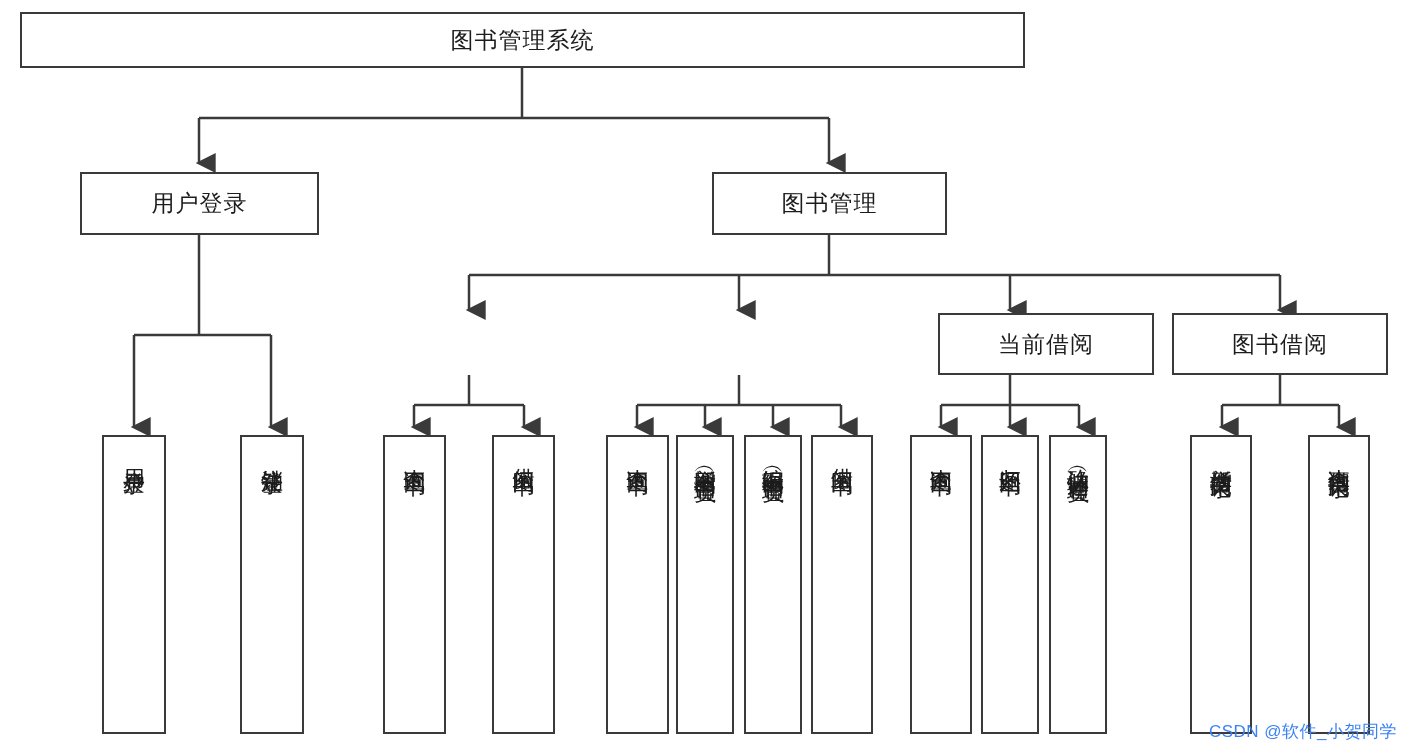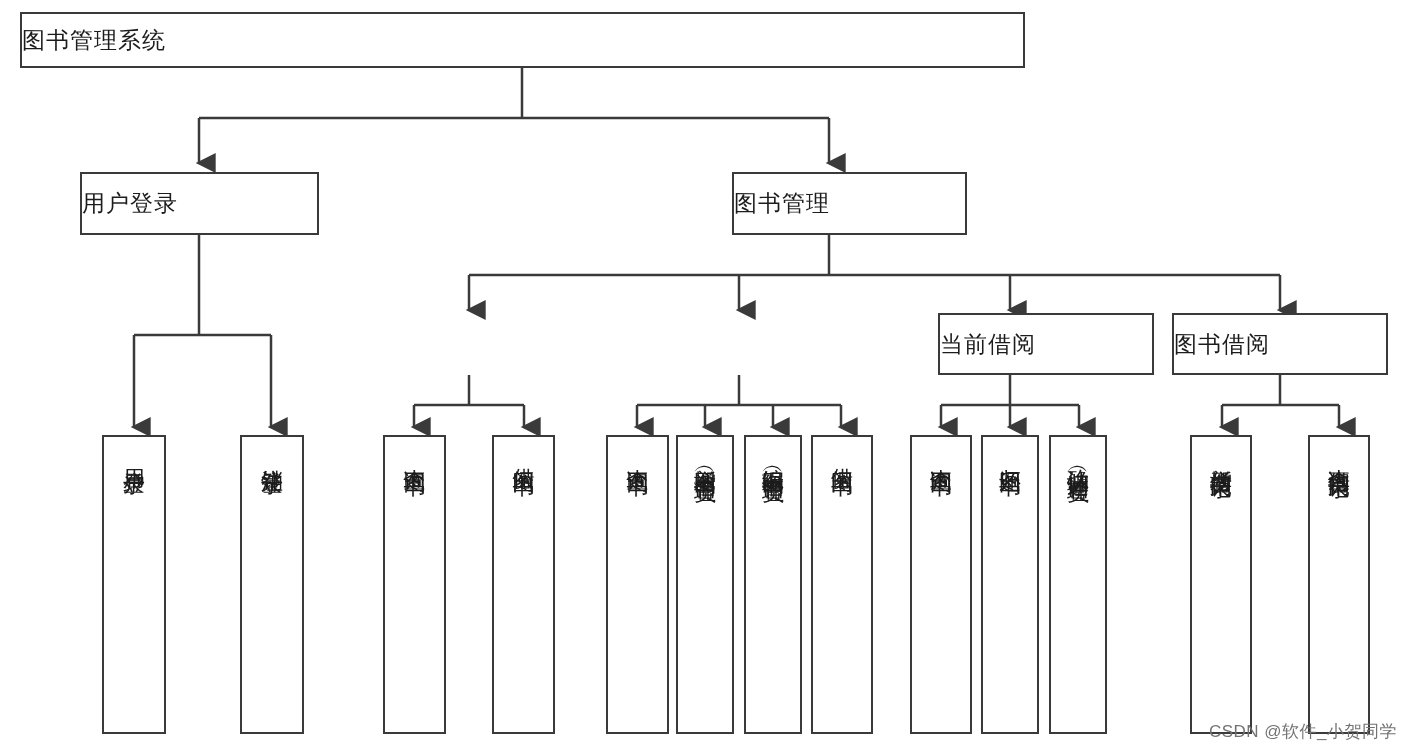--- a/index.html
+++ b/index.html
@@ -14,20 +14,21 @@
 
   svg.edges{position:absolute;left:0;top:0;width:1405px;height:747px;pointer-events:none;}
 
   .node{
     position:absolute;
     box-sizing:border-box;
     background:#ffffff;
     border:2.5px solid #3a3a3a;
     display:flex;
     align-items:center;
+    justify-content:center;
     color:#1c1c1c;
   }
   .node .label{
     font-size:23px;
     line-height:1.25;
     letter-spacing:1px;
     white-space:nowrap;
     font-weight:400;
   }
 
@@ -44,21 +45,21 @@
     align-items:flex-start;
     justify-content:center;
     padding-top:14px;
   }
 
   .watermark{
     position:absolute;
     right:8px;
     bottom:4px;
     font-size:17px;
-    color:#737373;
+    color:#3b82f6;
     white-space:nowrap;
     letter-spacing:0.5px;
   }
 </style>
 </head>
 <body>
 
 <div id="canvas">
 
   <svg class="edges" viewBox="0 0 1405 747" xmlns="http://www.w3.org/2000/svg">
@@ -112,21 +113,21 @@
   </svg>
 
   <div class="node" style="left:20px;top:12px;width:1005px;height:56px;">
     <span class="label">图书管理系统</span>
   </div>
 
   <div class="node" style="left:80px;top:172px;width:239px;height:63px;">
     <span class="label">用户登录</span>
   </div>
 
-  <div class="node" style="left:732px;top:172px;width:235px;height:63px;">
+  <div class="node" style="left:712px;top:172px;width:235px;height:63px;">
     <span class="label">图书管理</span>
   </div>
 
 
 
   <div class="node" style="left:938px;top:313px;width:216px;height:62px;">
     <span class="label">当前借阅</span>
   </div>
 
   <div class="node" style="left:1172px;top:313px;width:216px;height:62px;">

